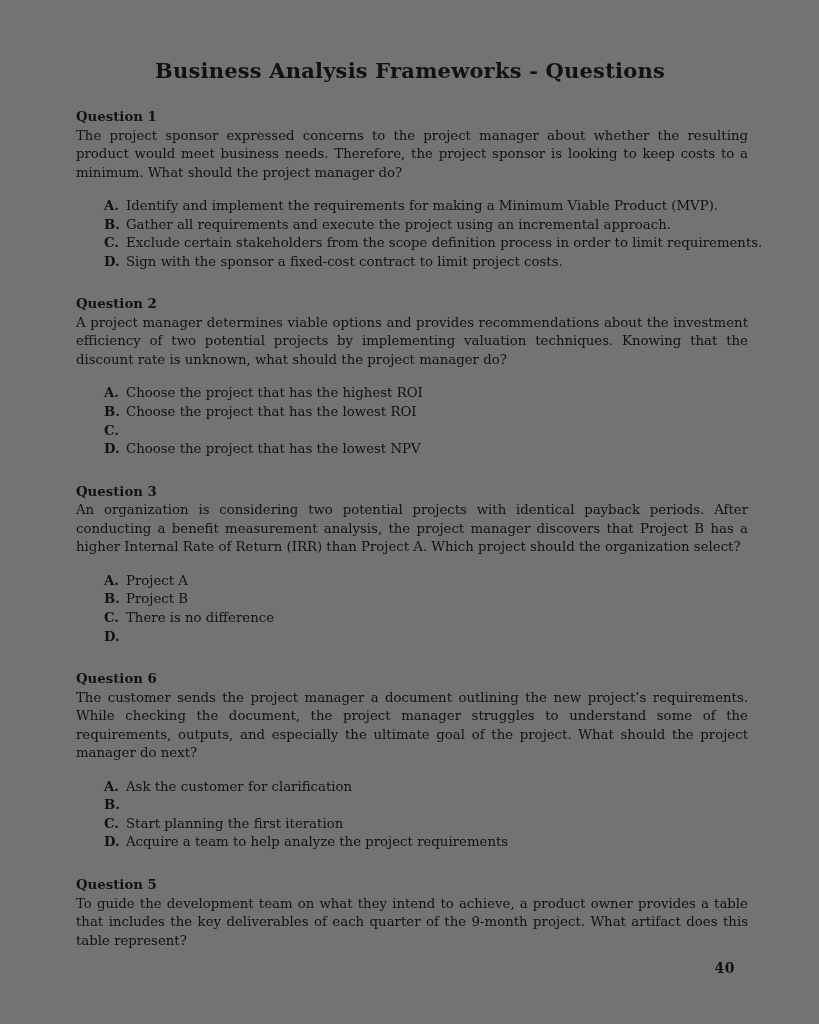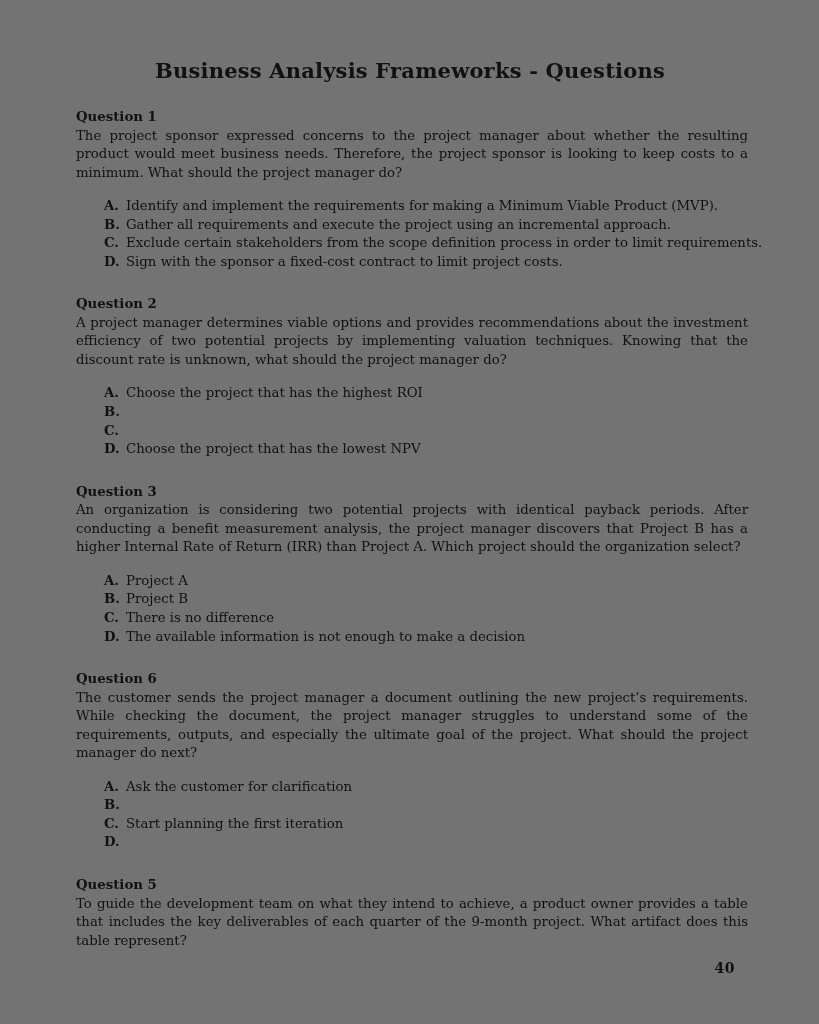--- a/index.html
+++ b/index.html
@@ -99,20 +99,21 @@
   <section class="question">
     <div class="q-label">Question 2</div>
     <p class="q-text">A project manager determines viable options and provides recommendations about the investment efficiency of two potential projects by implementing valuation techniques. Knowing that the discount rate is unknown, what should the project manager do?</p>
     <div class="options">
       <div class="option">
         <span class="letter">A.</span>
         <span class="opt-text">Choose the project that has the highest ROI</span>
       </div>
       <div class="option">
         <span class="letter">B.</span>
+        <span class="opt-text">Choose the project that has the lowest ROI</span>
       </div>
       <div class="option">
         <span class="letter">C.</span>
       </div>
       <div class="option">
         <span class="letter">D.</span>
         <span class="opt-text">Choose the project that has the lowest NPV</span>
       </div>
     </div>
   </section>
@@ -128,21 +129,20 @@
       <div class="option">
         <span class="letter">B.</span>
         <span class="opt-text">Project B</span>
       </div>
       <div class="option">
         <span class="letter">C.</span>
         <span class="opt-text">There is no difference</span>
       </div>
       <div class="option">
         <span class="letter">D.</span>
-        <span class="opt-text">The available information is not enough to make a decision</span>
       </div>
     </div>
   </section>
 
   <section class="question">
     <div class="q-label">Question 6</div>
     <p class="q-text">The customer sends the project manager a document outlining the new project’s requirements. While checking the document, the project manager struggles to understand some of the requirements, outputs, and especially the ultimate goal of the project. What should the project manager do next?</p>
     <div class="options">
       <div class="option">
         <span class="letter">A.</span>
@@ -150,20 +150,21 @@
       </div>
       <div class="option">
         <span class="letter">B.</span>
       </div>
       <div class="option">
         <span class="letter">C.</span>
         <span class="opt-text">Start planning the first iteration</span>
       </div>
       <div class="option">
         <span class="letter">D.</span>
+        <span class="opt-text">Acquire a team to help analyze the project requirements</span>
       </div>
     </div>
   </section>
 
   <section class="question">
     <div class="q-label">Question 5</div>
     <p class="q-text">To guide the development team on what they intend to achieve, a product owner provides a table that includes the key deliverables of each quarter of the 9-month project. What artifact does this table represent?</p>
   </section>
 
   <div class="page-number">40</div>

